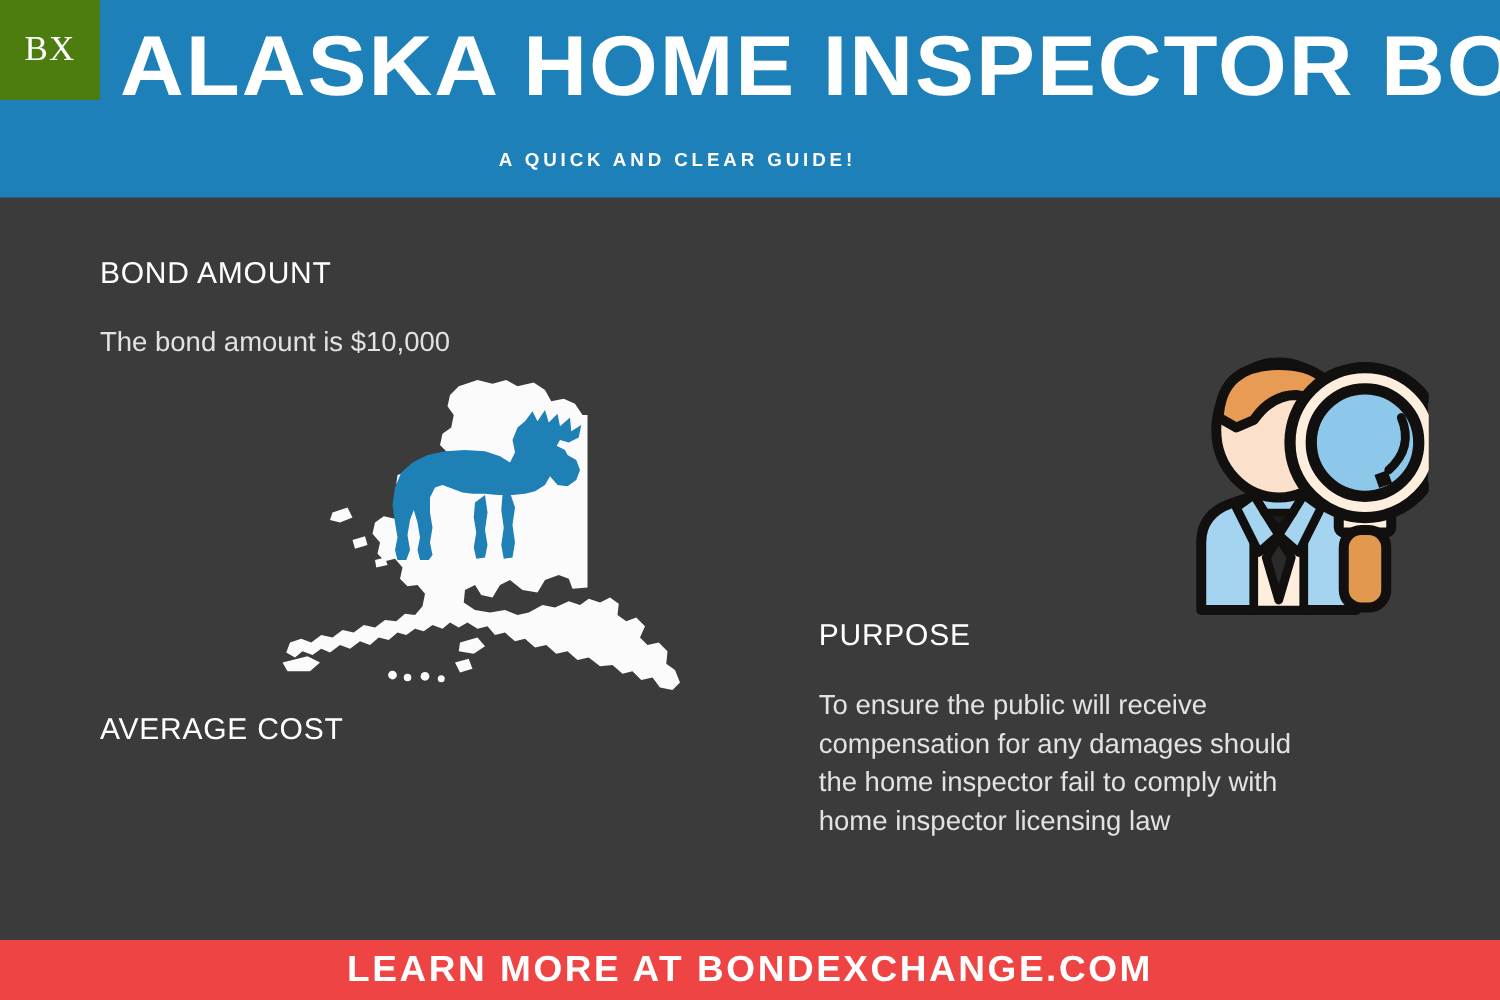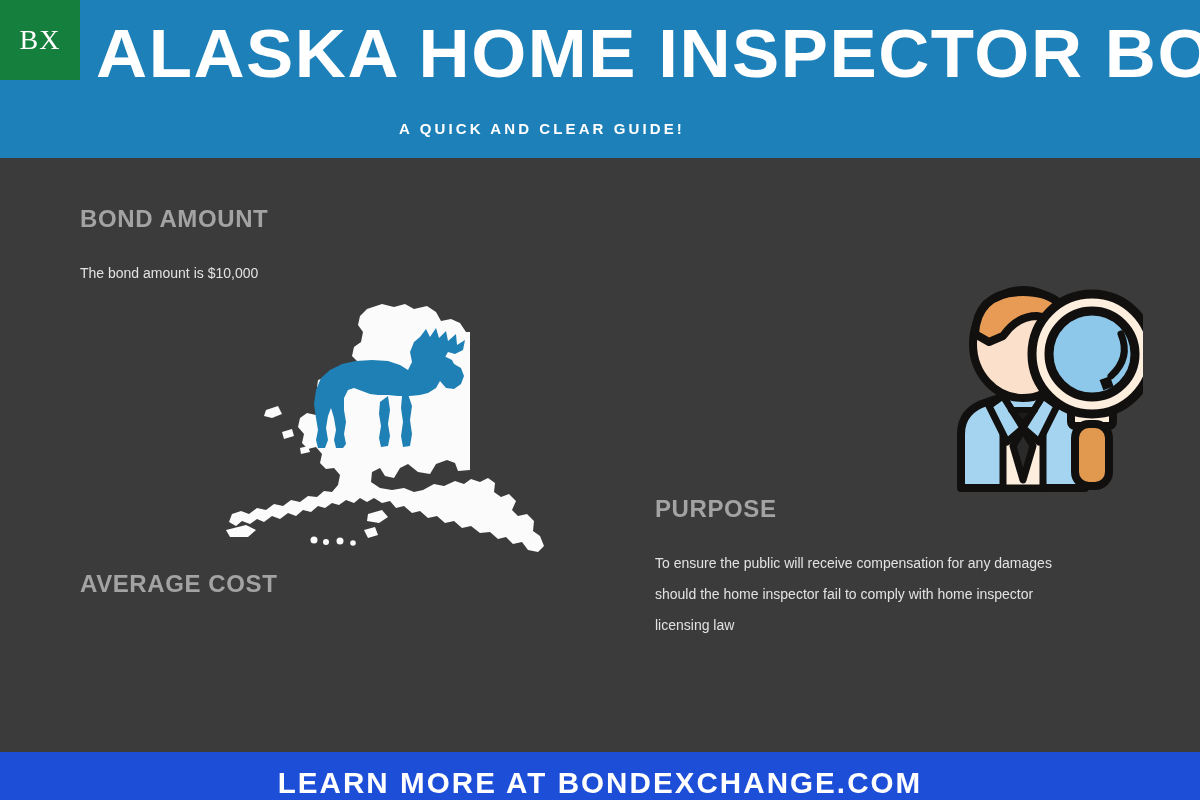--- a/index.html
+++ b/index.html
@@ -18,21 +18,21 @@
 
   
   .header {
     position:absolute; left:0; top:0;
     width:1200px; height:158px;
     background:#1e80b8;
   }
   .logo-badge {
     position:absolute; left:0; top:0;
     width:80px; height:80px;
-    background:#15803d;
+    background:#4d7c0f;
     display:flex; align-items:center; justify-content:center;
   }
   .logo-badge span {
     color:#fff;
     font-family:"Liberation Serif", serif;
     font-size:28px;
     letter-spacing:1px;
   }
   .header-title {
     position:absolute; left:96px; top:16px;
@@ -53,29 +53,29 @@
     text-align:center;
     color:#ffffff;
     font-size:15px;
     font-weight:bold;
     letter-spacing:3.1px;
   }
 
   
   .block { position:absolute; }
   .block h2 {
-    color:#a3a3a3;
+    color:#ffffff;
     font-size:24px;
-    font-weight:bold;
+    font-weight:normal;
     letter-spacing:0.6px;
     margin-bottom:22px;
   }
   .block p {
     color:#e2e2e2;
-    font-size:14px;
+    font-size:22px;
     line-height:31px;
     font-weight:normal;
     margin-top:25px;
   }
 
   #blk-bond   { left:80px;  top:205px;  width:300px; }
   #blk-who    { left:588px; top:238px;  width:330px; }
   #blk-purpose{ left:655px; top:495px;  width:400px; }
   #blk-cost   { left:80px;  top:570px;  width:520px; }
 
@@ -90,22 +90,22 @@
   .inspector-wrap {
     position:absolute; left:945px; top:282px;
     width:198px; height:212px;
   }
   .inspector-wrap svg { display:block; width:100%; height:100%; }
 
   
   .footer {
     position:absolute; left:0; top:752px;
     width:1200px; height:48px;
-    background:#1d4ed8;
-    display:flex; align-items:flex-end; justify-content:center;
+    background:#ef4444;
+    display:flex; align-items:center; justify-content:center;
   }
   .footer span {
     color:#ffffff;
     font-family:"Liberation Sans Narrow","Liberation Sans", sans-serif;
     font-weight:bold;
     font-size:29px;
     letter-spacing:2px;
     transform:scaleX(1.02);
   }
 </style>

